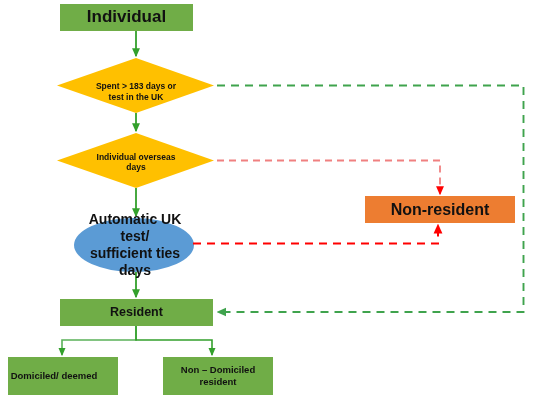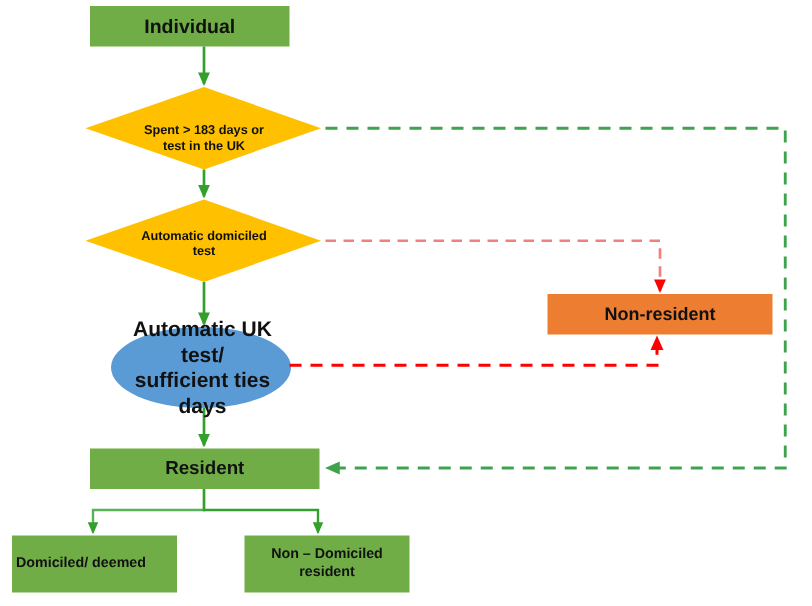--- a/index.html
+++ b/index.html
@@ -28,25 +28,25 @@
     position: absolute;
     display: flex;
     align-items: center;
     justify-content: center;
     text-align: center;
     color: #111111;
     font-weight: bold;
     pointer-events: none;
     line-height: 1.22;
   }
-  .lbl-individual   { left: 60px;  top: 4px;   width: 133px; height: 27px; font-size: 13px; text-align: right; }
+  .lbl-individual   { left: 60px;  top: 4px;   width: 133px; height: 27px; font-size: 17px; text-align: right; }
   .lbl-diamond1     { left: 77px;  top: 70px;  width: 118px; height: 32px; font-size: 8.5px; align-items: flex-end; }
   .lbl-diamond2     { left: 77px;  top: 146px; width: 118px; height: 32px; font-size: 8.5px; }
   .lbl-ellipse      { left: 79px;  top: 229px; width: 112px; height: 32px; font-size: 14px; }
-  .lbl-nonresident  { left: 365px; top: 196px; width: 150px; height: 27px; font-size: 12px; }
+  .lbl-nonresident  { left: 365px; top: 196px; width: 150px; height: 27px; font-size: 16px; }
   .lbl-resident     { left: 60px;  top: 299px; width: 153px; height: 27px; font-size: 12.5px; }
   .lbl-dom          { left: 8px;   top: 357px; width: 92px; height: 38px; font-size: 9.5px; }
   .lbl-nondom       { left: 163px; top: 357px; width: 110px; height: 38px; font-size: 9.5px; }
 </style>
 </head>
 <body>
 
 <div id="canvas">
 
   <svg id="flow-svg" viewBox="0 0 541 404">
@@ -104,22 +104,22 @@
 
   <div class="node-label lbl-diamond1">
     <div>
       <div>Spent &gt; 183 days or</div>
       <div>test in the UK</div>
     </div>
   </div>
 
   <div class="node-label lbl-diamond2">
     <div>
-      <div>Automatic domiciled</div>
-      <div>test</div>
+      <div>Individual overseas</div>
+      <div>days</div>
     </div>
   </div>
 
   <div class="node-label lbl-ellipse">
     <div>
       <div>Automatic UK test/</div>
       <div>sufficient ties days</div>
     </div>
   </div>
 

